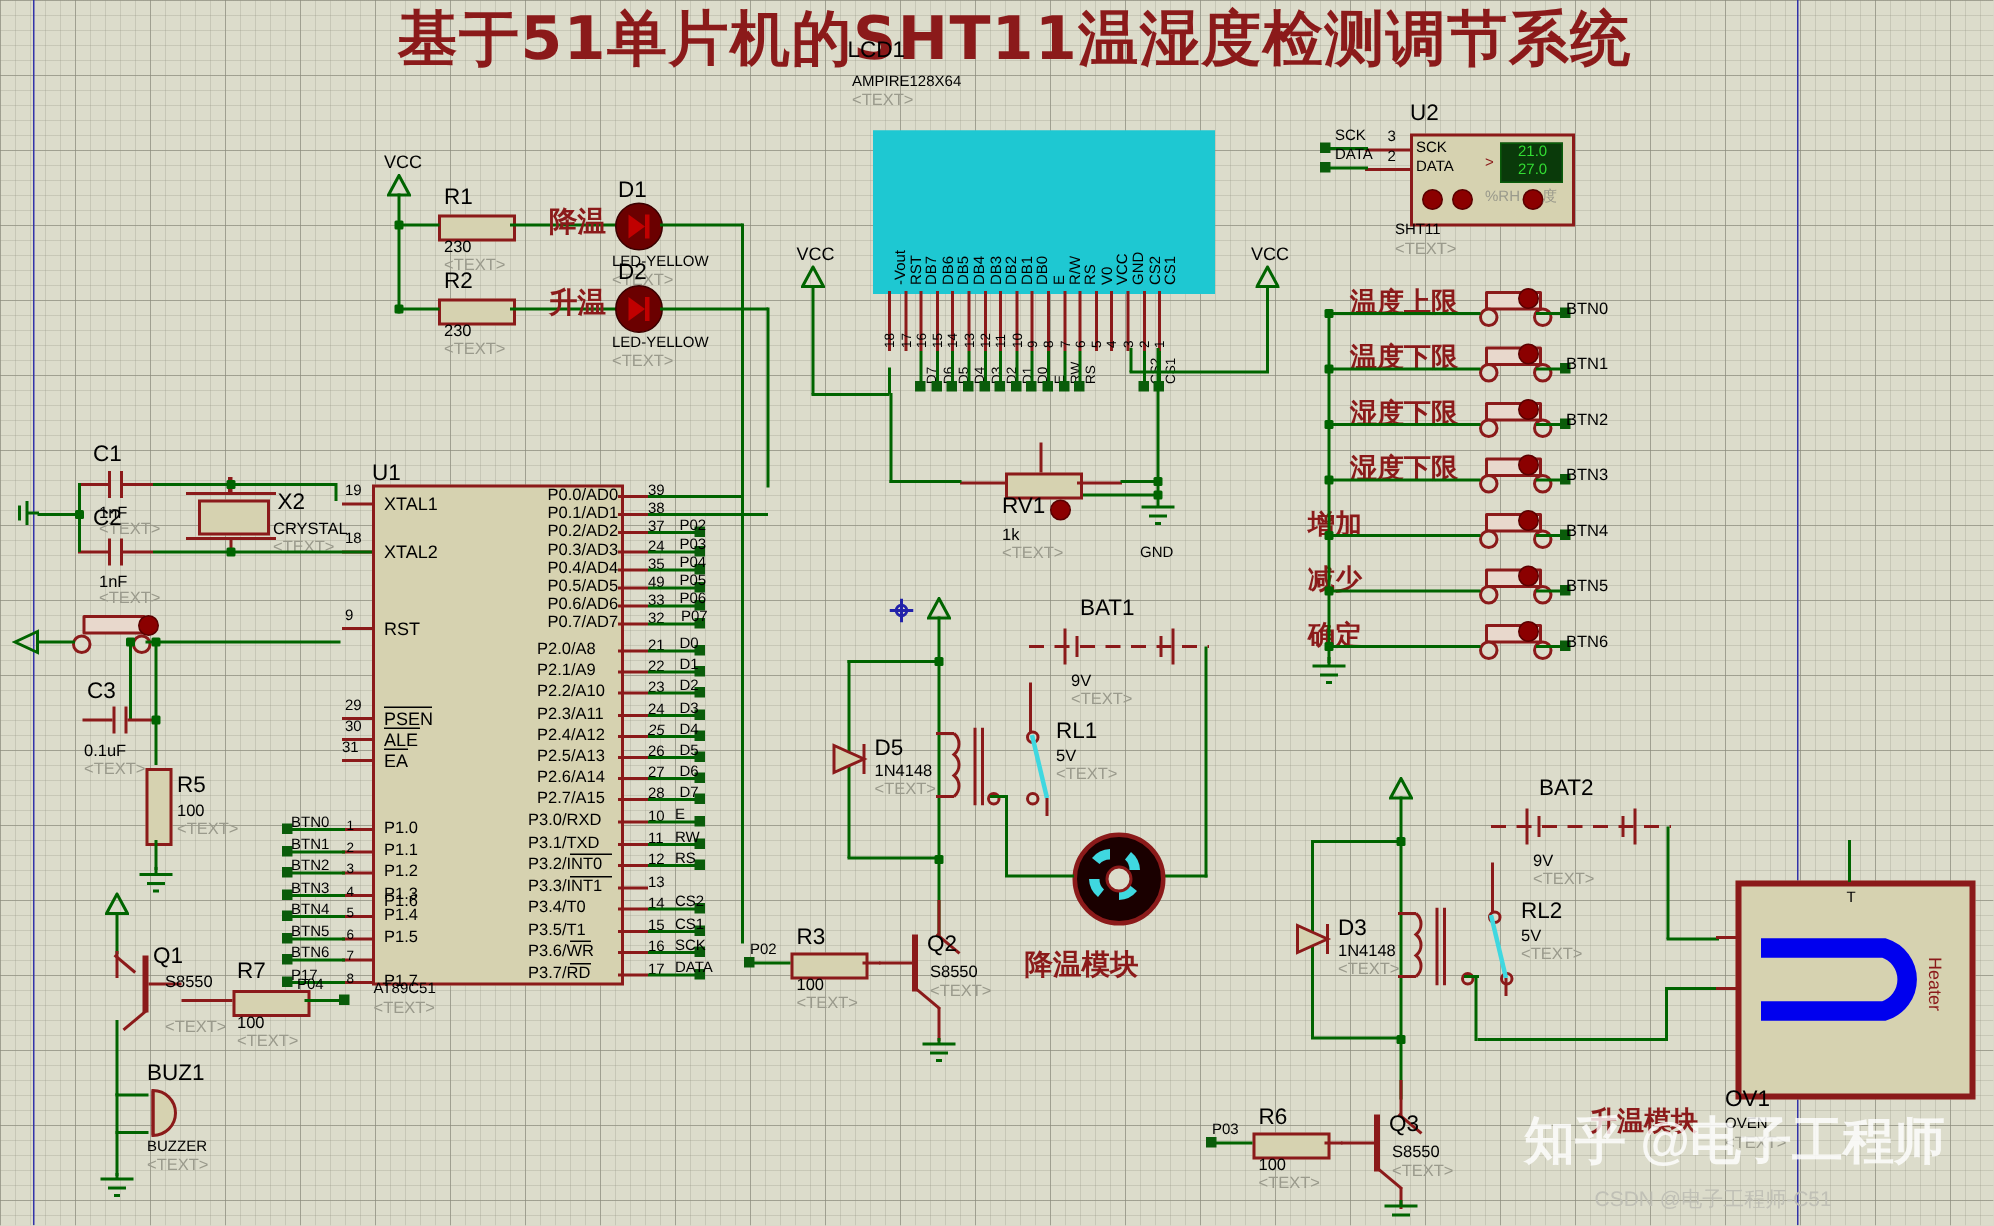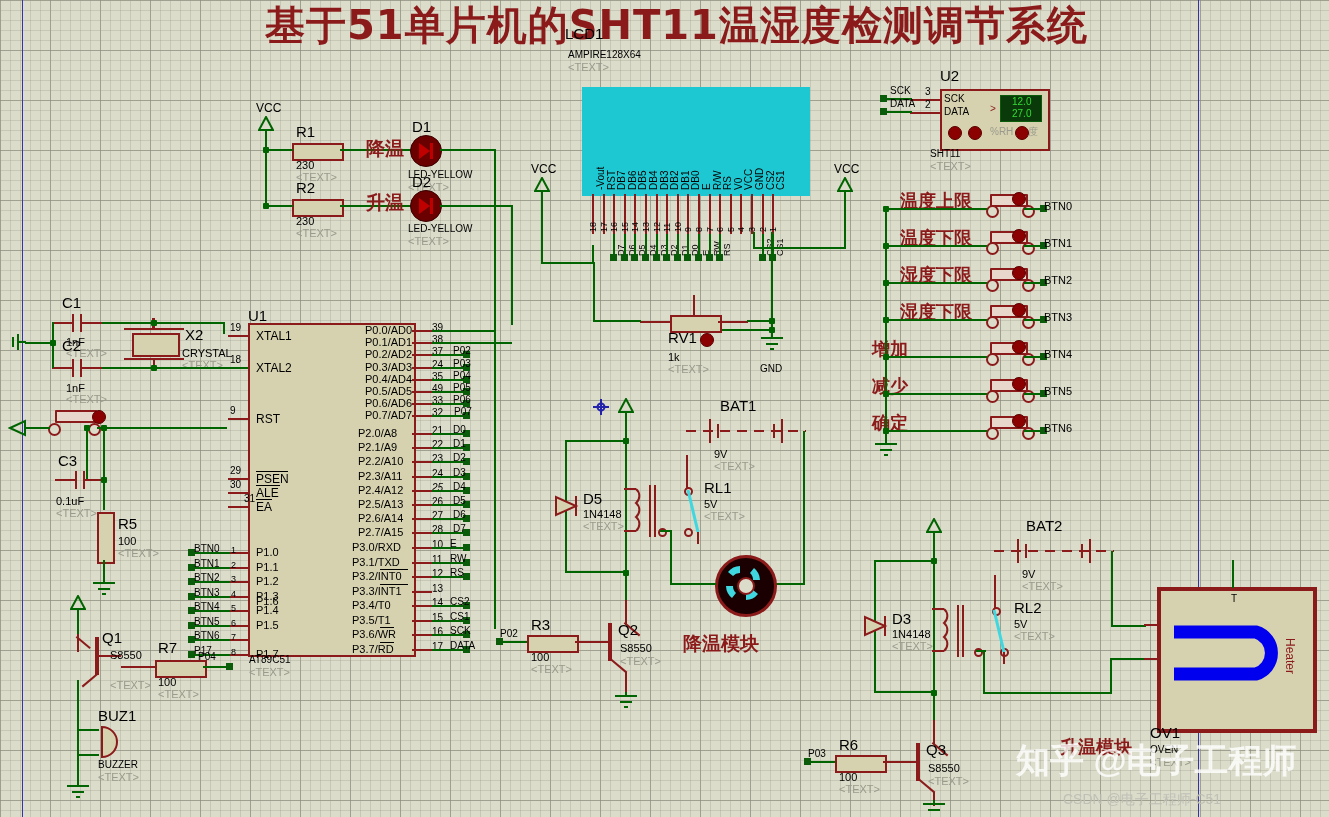--- a/index.html
+++ b/index.html
@@ -220,21 +220,21 @@
   <div class="w wh" style="left:593px;top:320px;width:48px;"></div>
   <div class="w wv" style="left:593px;top:262px;height:60px;"></div>
   <div class="w wh" style="left:747px;top:320px;width:24px;"></div>
   <div class="jn" style="left:769px;top:318px;"></div>
 
   <div class="t tref" style="left:940px;top:68px;">U2</div>
   <div class="sht" style="left:940px;top:89px;width:106px;height:58px;"></div>
   <div class="t tsm" style="left:944px;top:94px;">SCK</div>
   <div class="t tsm" style="left:944px;top:107px;">DATA</div>
   <div class="shtlcd" style="left:1000px;top:95px;width:40px;height:25px;"></div>
-  <div class="shtnum" style="left:1012px;top:96px;">12.0</div>
+  <div class="shtnum" style="left:1012px;top:96px;">21.0</div>
   <div class="shtnum" style="left:1012px;top:108px;">27.0</div>
   <div class="t tsm tred" style="left:990px;top:104px;">&gt;</div>
   <div class="btn-dot" style="left:948px;top:126px;"></div>
   <div class="btn-dot" style="left:968px;top:126px;"></div>
   <div class="t tsm tgray" style="left:990px;top:127px;">%RH</div>
   <div class="btn-dot" style="left:1015px;top:126px;"></div>
   <div class="t tsm tgray" style="left:1028px;top:127px;">度</div>
   <div class="t tsm" style="left:930px;top:149px;">SHT11</div>
   <div class="t tgray" style="left:930px;top:161px;">&lt;TEXT&gt;</div>
 
@@ -395,21 +395,21 @@
       <div class="t " style="left: 256px; top: 413px; font-size: 12px;">RST</div>
       <div class="pinredh" style="left: 228px; top: 478px; width: 20px;"></div>
       <div class="t tsm" style="left: 230px; top: 466px; font-size: 10px;">29</div>
       <div class="t " style="left: 256px; top: 473px; font-size: 12px;">PSEN</div>
       <div style="position: absolute; left: 256px; top: 471px; width: 32px; height: 1px; background: rgb(0, 0, 0);"></div>
       <div class="pinredh" style="left: 228px; top: 492px; width: 20px;"></div>
       <div class="t tsm" style="left: 230px; top: 480px; font-size: 10px;">30</div>
       <div class="t " style="left: 256px; top: 487px; font-size: 12px;">ALE</div>
       <div style="position: absolute; left: 256px; top: 485px; width: 24px; height: 1px; background: rgb(0, 0, 0);"></div>
       <div class="pinredh" style="left: 228px; top: 506px; width: 20px;"></div>
-      <div class="t tsm" style="left: 244px; top: 494px; font-size: 10px;">31</div>
+      <div class="t tsm" style="left: 228px; top: 494px; font-size: 10px;">31</div>
       <div class="t " style="left: 256px; top: 501px; font-size: 12px;">EA</div>
       <div style="position: absolute; left: 256px; top: 499px; width: 16px; height: 1px; background: rgb(0, 0, 0);"></div>
     </div>
   <div id="mcu-p1">
       <div class="pinredh" style="left: 228px; top: 552px; width: 20px;"></div>
       <div class="t tsm" style="left: 231px; top: 546px; font-size: 9px;">1</div>
       <div class="t " style="left: 256px; top: 547px; font-size: 11px;">P1.0</div>
       <div class="w wh" style="left: 192px; top: 552px; width: 38px;"></div>
       <div class="term" style="left: 188px; top: 549px;"></div>
       <div class="t tsm" style="left: 194px; top: 544px; font-size: 10px;">BTN0</div>

